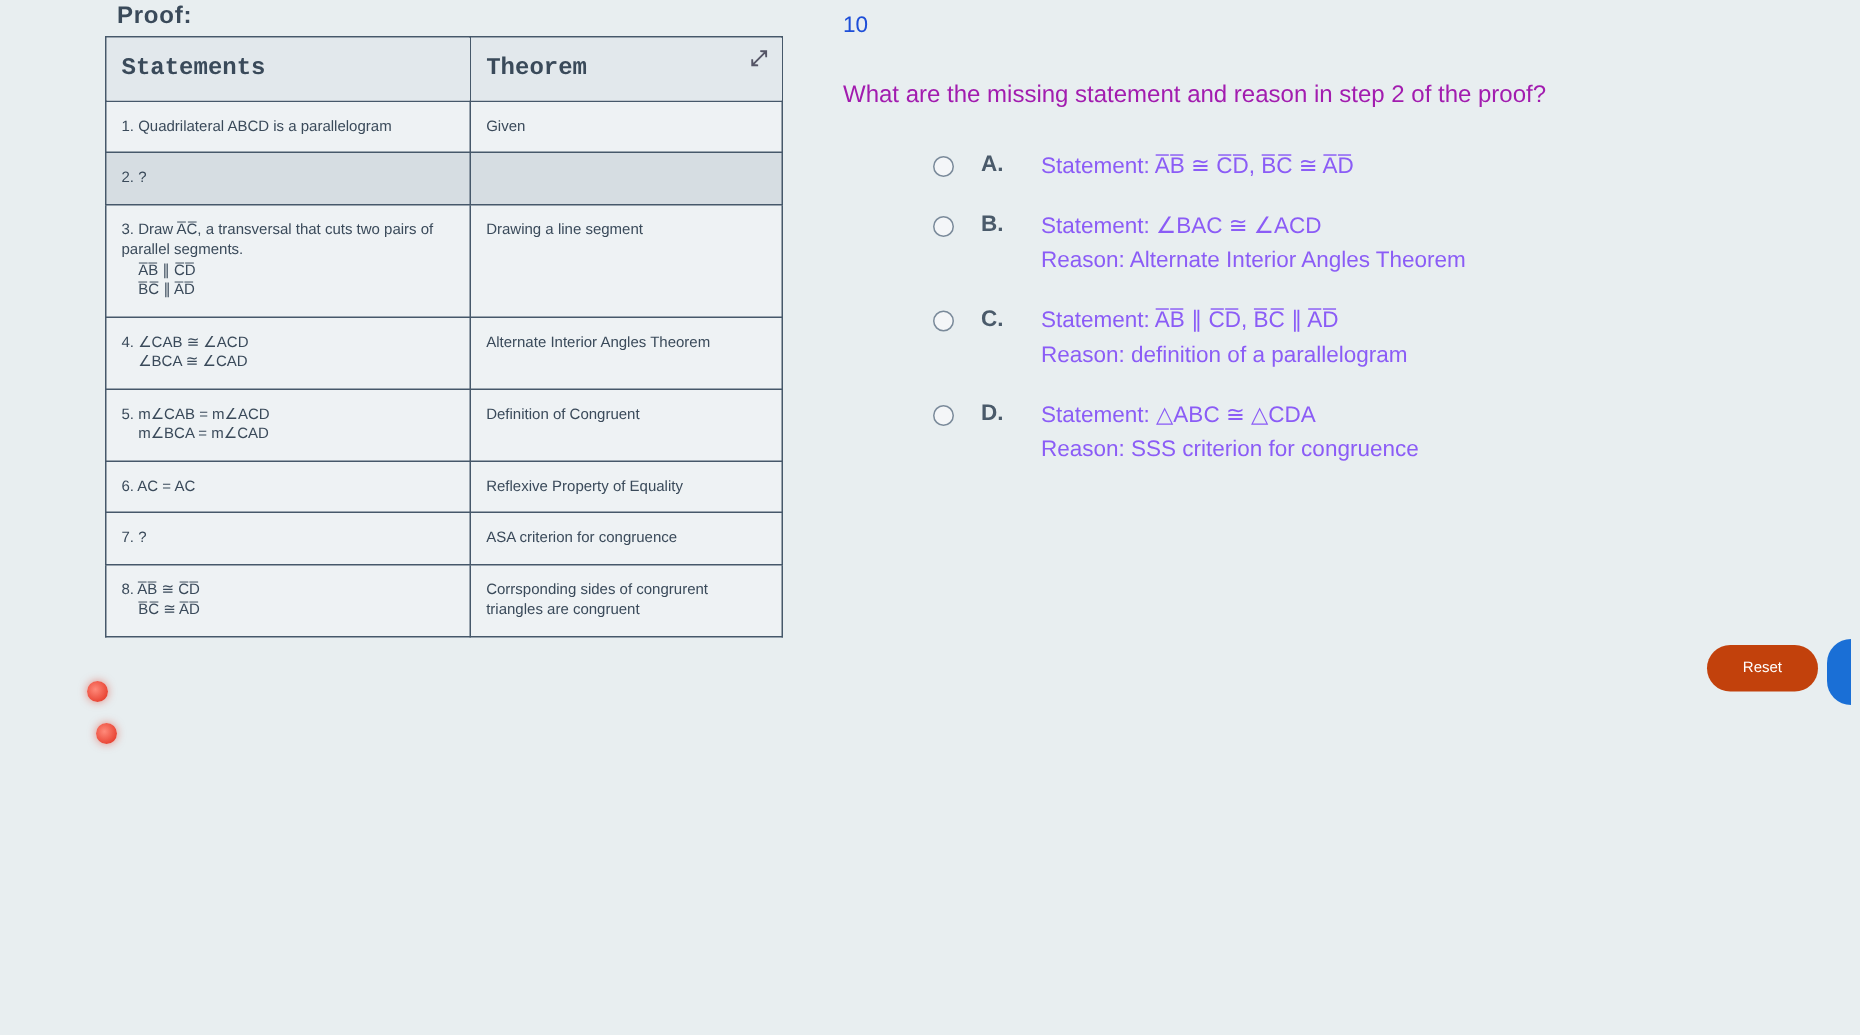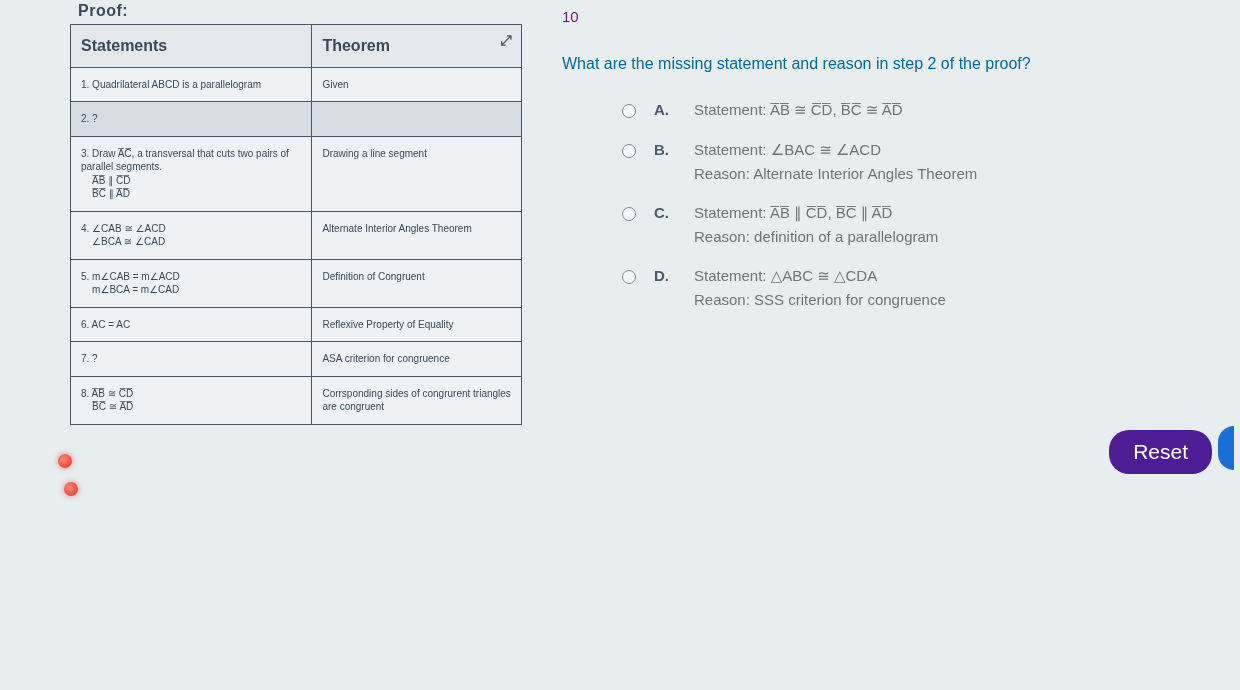--- a/index.html
+++ b/index.html
@@ -41,46 +41,47 @@
       vertical-align: top;
       font-size: 10px;
       line-height: 1.35;
       color: #3a4a5a;
     }
     table.proof th {
       background: #e2e8ec;
       font-weight: bold;
       font-size: 16px;
       position: relative;
+      font-family: Liberation Mono, monospace;
     }
     .expand-icon {
       position: absolute;
       right: 6px;
       top: 6px;
       width: 18px;
       height: 18px;
       font-size: 14px;
       color: #556;
       text-align: center;
     }
     .row-highlight td { background: #d6dde2; }
     .right-col {
       flex: 1;
       padding-top: 8px;
       padding-right: 20px;
       position: relative;
     }
     .qnum {
       font-size: 15px;
-      color: #701a75;
+      color: #1d4ed8;
       margin-bottom: 30px;
     }
     .question-text {
       font-size: 16px;
-      color: #0369a1;
+      color: #a21caf;
       margin-bottom: 28px;
     }
     .options {
       margin-left: 60px;
     }
     .option {
       display: flex;
       align-items: flex-start;
       gap: 18px;
       margin-bottom: 22px;
@@ -94,32 +95,32 @@
       flex-shrink: 0;
       margin-top: 3px;
       background: #f4f6f8;
     }
     .opt-letter {
       font-weight: bold;
       color: #4a5a6a;
       width: 22px;
       flex-shrink: 0;
     }
-    .opt-body { flex: 1; color: #737373; }
+    .opt-body { flex: 1; color: #8b5cf6; }
     .opt-body .line2 { margin-top: 6px; }
     .reset-btn {
       position: absolute;
       right: 18px;
       top: 430px;
-      background: #4c1d95;
+      background: #c2410c;
       color: #fff;
       border: none;
       border-radius: 20px;
       padding: 10px 24px;
-      font-size: 21px;
+      font-size: 10px;
       font-weight: 500;
       cursor: pointer;
     }
     .next-edge {
       position: absolute;
       right: -4px;
       top: 426px;
       width: 16px;
       height: 44px;
       background: #1a6fd6;

